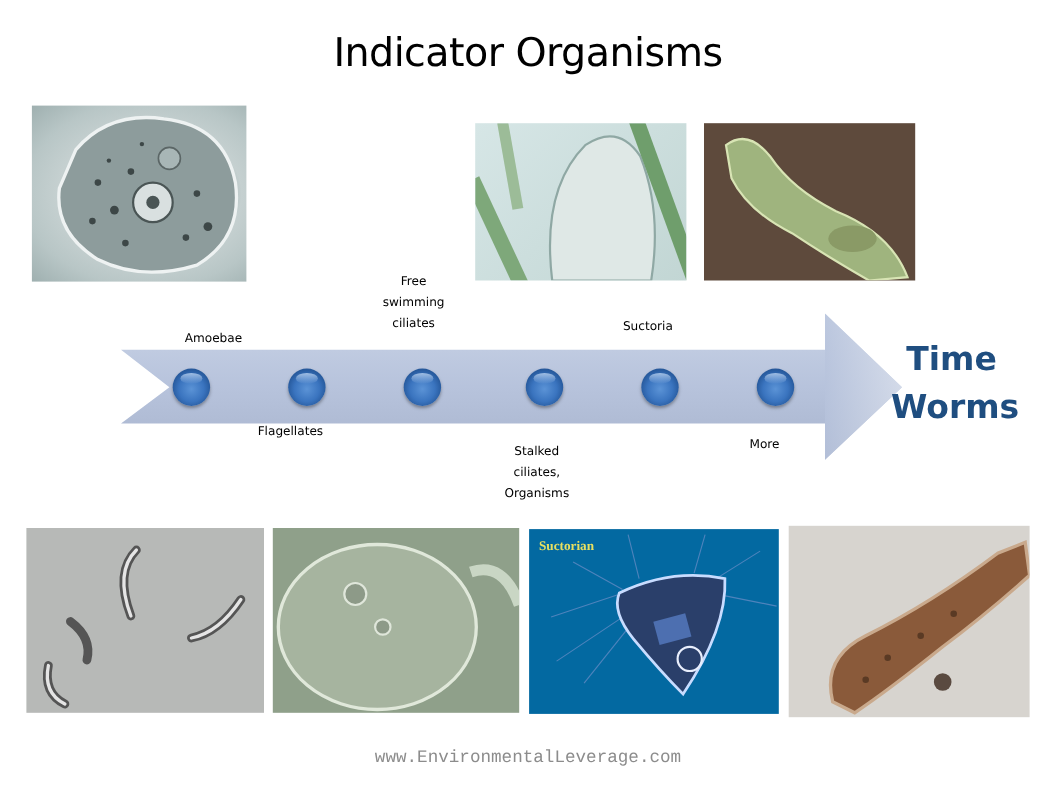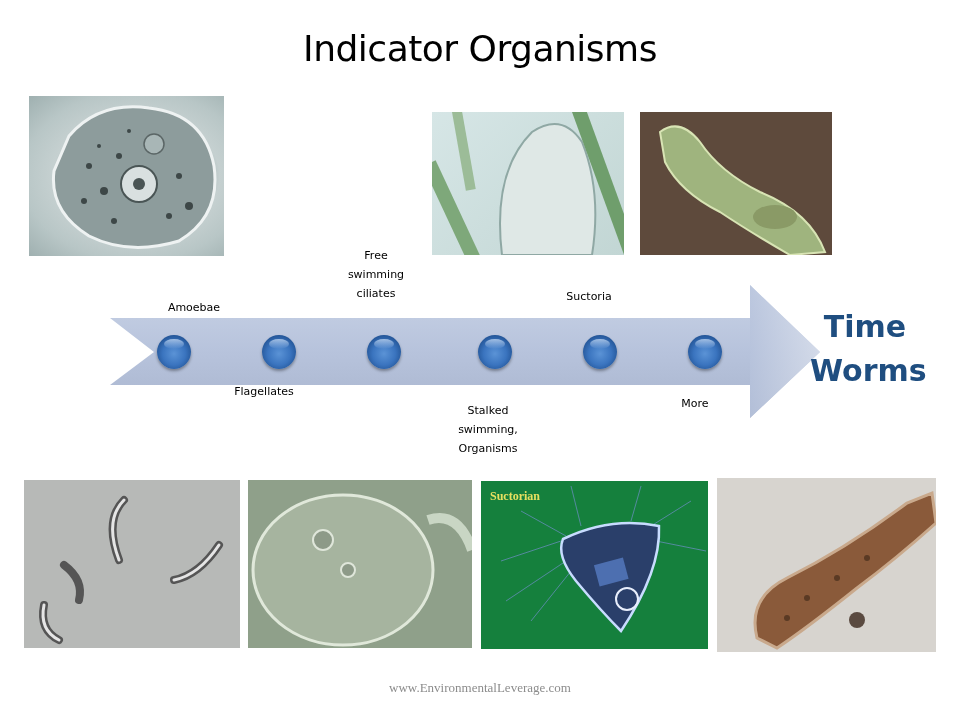--- a/index.html
+++ b/index.html
@@ -5,21 +5,21 @@
   html, body { margin:0; padding:0; }
   body { width:960px; height:720px; background:#ffffff; position:relative; overflow:hidden; font-family:"Liberation Sans", sans-serif; }
   .title { position:absolute; left:0; width:960px; top:28px; text-align:center; font-size:36px; color:#000; font-family:"DejaVu Sans", sans-serif; font-weight:normal; letter-spacing:-0.5px; }
   .photo { position:absolute; overflow:hidden; }
   .lbl { position:absolute; font-size:11px; color:#000; text-align:center; line-height:19px; font-family:"DejaVu Sans", sans-serif; }
   .more { position:absolute; left:810px; top:305px; width:110px; text-align:center; font-size:30px; font-weight:bold; color:#1f4e80; line-height:44px; font-family:"DejaVu Sans", sans-serif; }
   .dot { position:absolute; width:34px; height:34px; border-radius:50%;
     background: radial-gradient(circle at 50% 55%, #5b93d6 0%, #3a74bf 45%, #1f4f8f 80%, #163d70 100%);
     box-shadow: 0 2px 3px rgba(0,0,0,0.35); }
   .dot::after { content:""; position:absolute; left:7px; top:4px; width:20px; height:10px; border-radius:50%; background:linear-gradient(#bfd6f2, rgba(120,160,220,0)); opacity:0.8; }
-  .footer { position:absolute; left:0; width:960px; top:680px; text-align:center; font-size:13px; color:#8c8c8c; font-family:Liberation Serif, serif; }
+  .footer { position:absolute; left:0; width:960px; top:680px; text-align:center; font-size:16px; color:#8c8c8c; font-family:Liberation Mono, monospace; }
   .suct-label { position:absolute; left:9px; top:8px; font-family:"Liberation Serif", serif; font-weight:bold; font-size:12px; color:#e8e060; }
 </style>
 </head>
 <body>
 
 <div class="title">Indicator Organisms</div>
 
 <div class="photo" style="left:29px;top:96px;width:195px;height:160px;background:radial-gradient(ellipse at 55% 50%, #a9b8b8 0%, #8e9e9e 35%, #c5d0d0 55%, #b8c6c6 75%, #9fb0b0 100%);">
   <svg width="195" height="160">
     <path d="M40 40 Q70 5 120 12 Q175 18 185 70 Q192 120 150 145 Q100 160 60 140 Q20 115 25 75 Z" fill="#8d9c9c" stroke="#eef2f2" stroke-width="3"></path>
@@ -82,21 +82,21 @@
 
 <div class="lbl" style="left:134px;top:298px;width:120px;">Amoebae</div>
 <div class="lbl" style="left:204px;top:382px;width:120px;">Flagellates</div>
 <div class="lbl" style="left:316px;top:246px;width:120px;">
   <div>Free</div>
   <div>swimming</div>
   <div>ciliates</div>
 </div>
 <div class="lbl" style="left:428px;top:388px;width:120px;margin-top:13px;">
   <div>Stalked</div>
-  <div>swimming,</div>
+  <div>ciliates,</div>
   <div>Organisms</div>
 </div>
 <div class="lbl" style="left:529px;top:287px;width:120px;">Suctoria</div>
 <div class="lbl" style="left:635px;top:394px;width:120px;">More</div>
 
 <div class="more">
   <div>Time</div>
   <div>Worms</div>
 </div>
 
@@ -118,21 +118,21 @@
 
 <div class="photo" style="left:248px;top:480px;width:224px;height:168px;background:#8fa08a;">
   <svg width="224" height="168">
     <ellipse cx="95" cy="90" rx="90" ry="75" fill="#a6b49f" stroke="#e0e8da" stroke-width="3"></ellipse>
     <circle cx="75" cy="60" r="10" fill="#8d9a88" stroke="#dfe6da" stroke-width="2"></circle>
     <circle cx="100" cy="90" r="7" fill="#8d9a88" stroke="#dfe6da" stroke-width="2"></circle>
     <path d="M180 40 Q210 30 224 70" stroke="#c9d6c4" stroke-width="10" fill="none"></path>
   </svg>
 </div>
 
-<div class="photo" style="left:481px;top:481px;width:227px;height:168px;background:#15803d;">
+<div class="photo" style="left:481px;top:481px;width:227px;height:168px;background:#0369a1;">
   <svg width="227" height="168">
     <g stroke="#6f8fc8" stroke-width="1" opacity="0.7">
       <line x1="80" y1="60" x2="20" y2="80"></line>
         <line x1="85" y1="55" x2="40" y2="30"></line>
         <line x1="100" y1="45" x2="90" y2="5"></line>
       <line x1="150" y1="40" x2="160" y2="5"></line>
         <line x1="170" y1="45" x2="210" y2="20"></line>
         <line x1="175" y1="60" x2="225" y2="70"></line>
       <line x1="85" y1="80" x2="25" y2="120"></line>
         <line x1="90" y1="90" x2="50" y2="140"></line>

